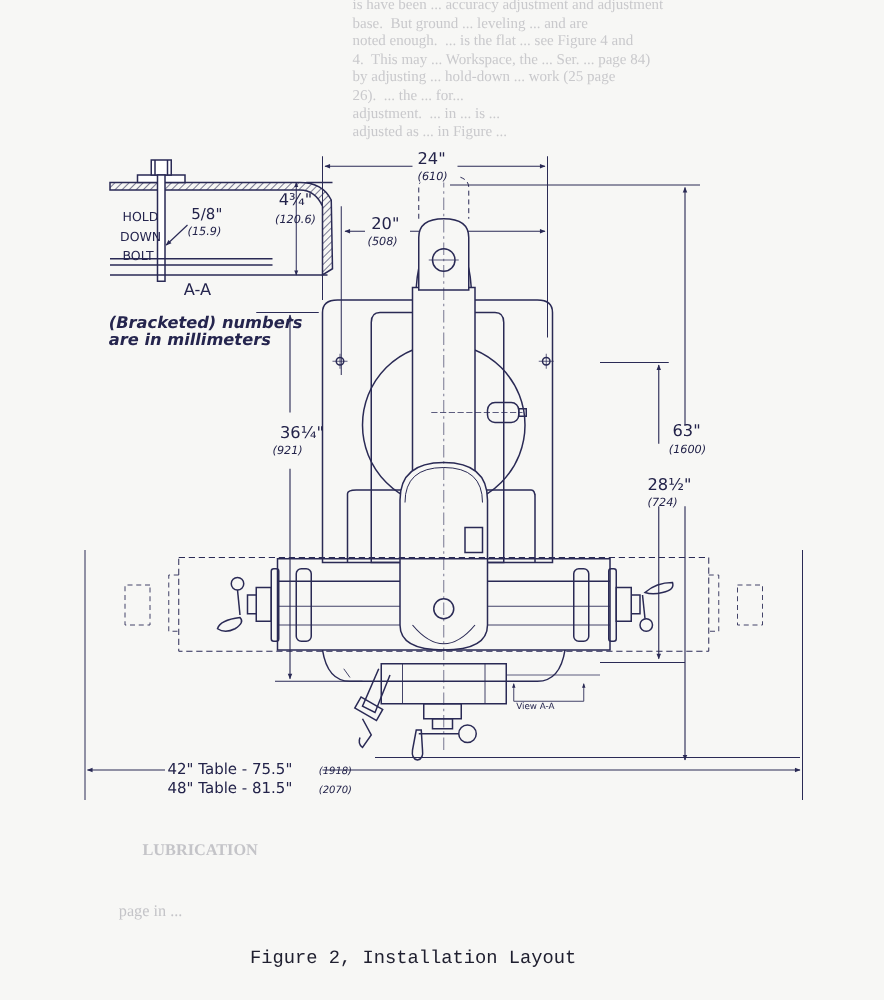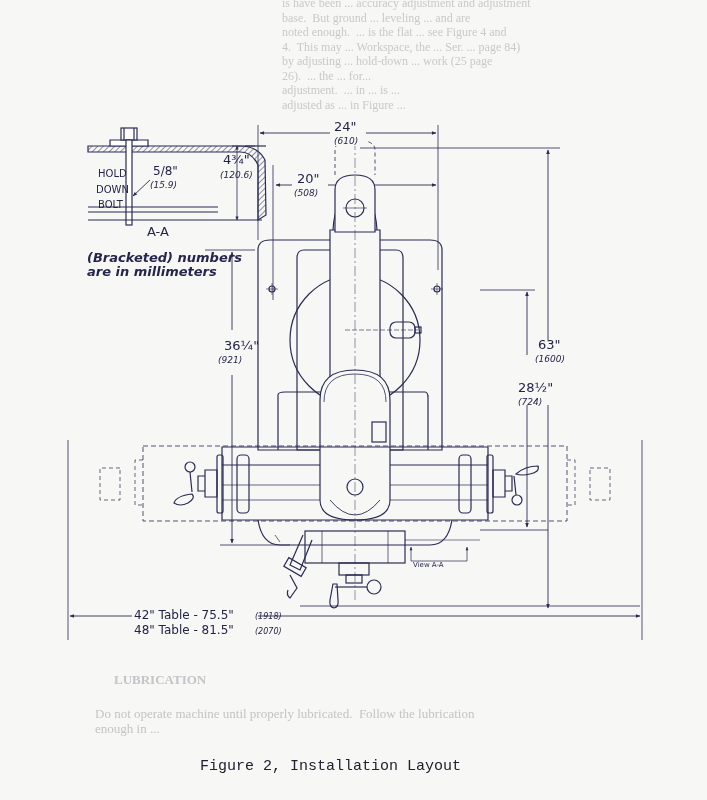--- a/index.html
+++ b/index.html
@@ -20,22 +20,21 @@
 <div id="top-ghost" class="ghost-text">is have been ... accuracy adjustment and adjustment
 base.  But ground ... leveling ... and are
 noted enough.  ... is the flat ... see Figure 4 and
 4.  This may ... Workspace, the ... Ser. ... page 84)
 by adjusting ... hold-down ... work (25 page
 26).  ... the ... for...
 adjustment.  ... in ... is ...
 adjusted as ... in Figure ...</div>
 <div id="lower-ghost" class="ghost-text">
   <div style="position:absolute;left:95px;top:18px;font-size:13px;font-weight:bold;color:#c4c4c8;margin-left:19px;">LUBRICATION</div>
-  <div style="position:absolute;left:95px;top:52px;font-size:13px;color:#c4c4c8;">Do not operate machine until properly lubricated.  Follow the lubrication</div>
-  <div style="position:absolute;left:95px;top:67px;font-size:13px;color:#c4c4c8;">enough in ...</div>
+  <div style="position:absolute;left:95px;top:67px;font-size:13px;color:#c4c4c8;">page in ...</div>
 </div>
 
 <svg width="707" height="800" viewBox="0 0 707 800">
   <defs>
     <pattern id="hatch" width="4" height="4" patternUnits="userSpaceOnUse" patternTransform="rotate(45)">
       <line x1="0" y1="0" x2="0" y2="4" stroke="#2a2a55" stroke-width="1"></line>
     </pattern>
     <marker id="arr" viewBox="0 0 10 10" refX="9" refY="5" markerWidth="7" markerHeight="5" orient="auto-start-reverse">
       <path d="M0,1 L10,5 L0,9 z" fill="#2a2a55"></path>
     </marker>

